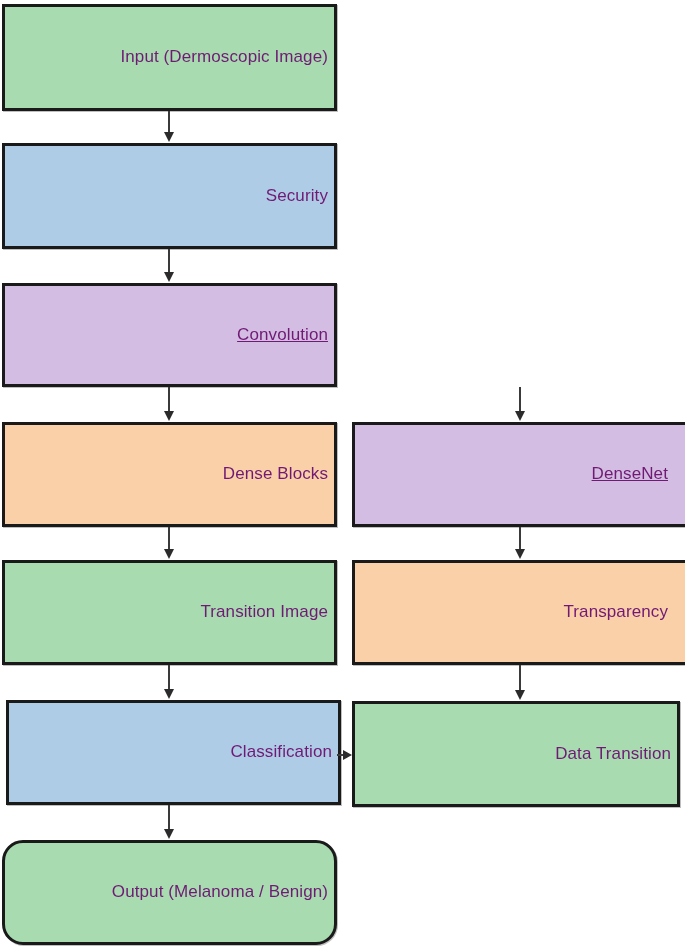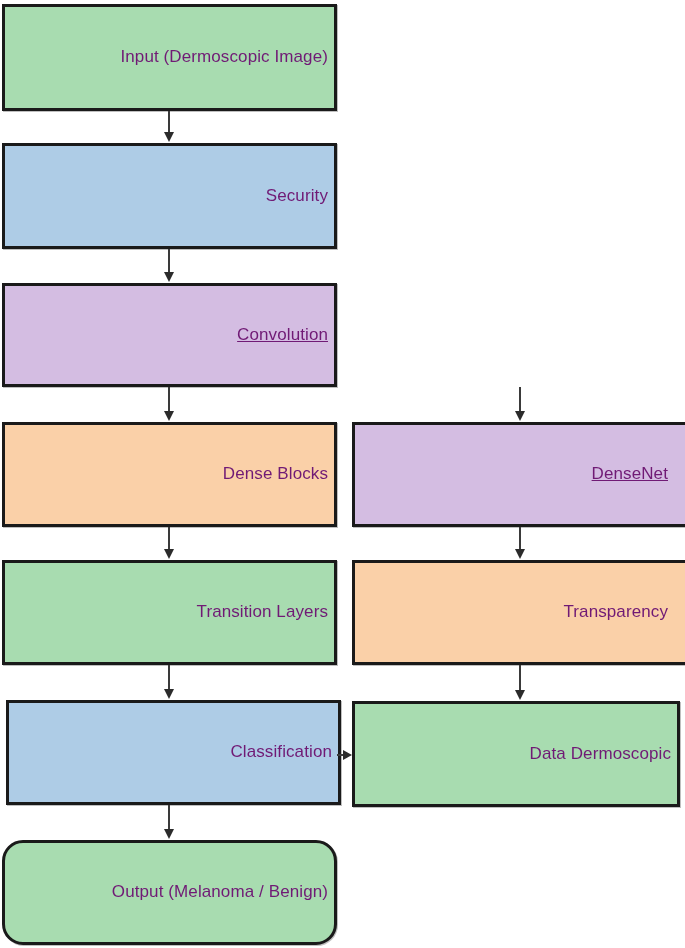--- a/index.html
+++ b/index.html
@@ -95,42 +95,42 @@
 
   <div class="node fill-purple" style="left:2px; top:283px; width:335px; height:104px;">
     <span class="node-label">Convolution</span>
   </div>
 
   <div class="node fill-orange" style="left:2px; top:422px; width:335px; height:105px;">
     <span class="node-label">Dense Blocks</span>
   </div>
 
   <div class="node fill-green" style="left:2px; top:560px; width:335px; height:105px;">
-    <span class="node-label">Transition Layers</span>
+    <span class="node-label">Transition Image</span>
   </div>
 
   <div class="node fill-blue" style="left:6px; top:700px; width:335px; height:105px;">
     <span class="node-label">Classification</span>
   </div>
 
   <div class="node fill-green" style="left:2px; top:840px; width:335px; height:105px;border-radius:21px;">
     <span class="node-label">Output (Melanoma / Benign)</span>
   </div>
 
 
   <div class="node fill-purple" style="left:352px; top:422px; width:336px; height:105px;">
     <span class="node-label" style="padding-right:17px;">DenseNet</span>
   </div>
 
   <div class="node fill-orange" style="left:352px; top:560px; width:336px; height:105px;">
     <span class="node-label" style="padding-right:17px;margin-left:18px;">Transparency</span>
   </div>
 
   <div class="node fill-green" style="left:352px; top:701px; width:328px; height:106px;">
-    <span class="node-label">Data Dermoscopic</span>
+    <span class="node-label">Data Transition</span>
   </div>
 
   <div class="arrow-v" style="left:168px; top:111px; height:22px;"></div>
 
   <div class="arrow-v" style="left:168px; top:249px; height:24px;"></div>
 
   <div class="arrow-v" style="left:168px; top:387px; height:25px;"></div>
 
   <div class="arrow-v" style="left:168px; top:527px; height:23px;"></div>
 

